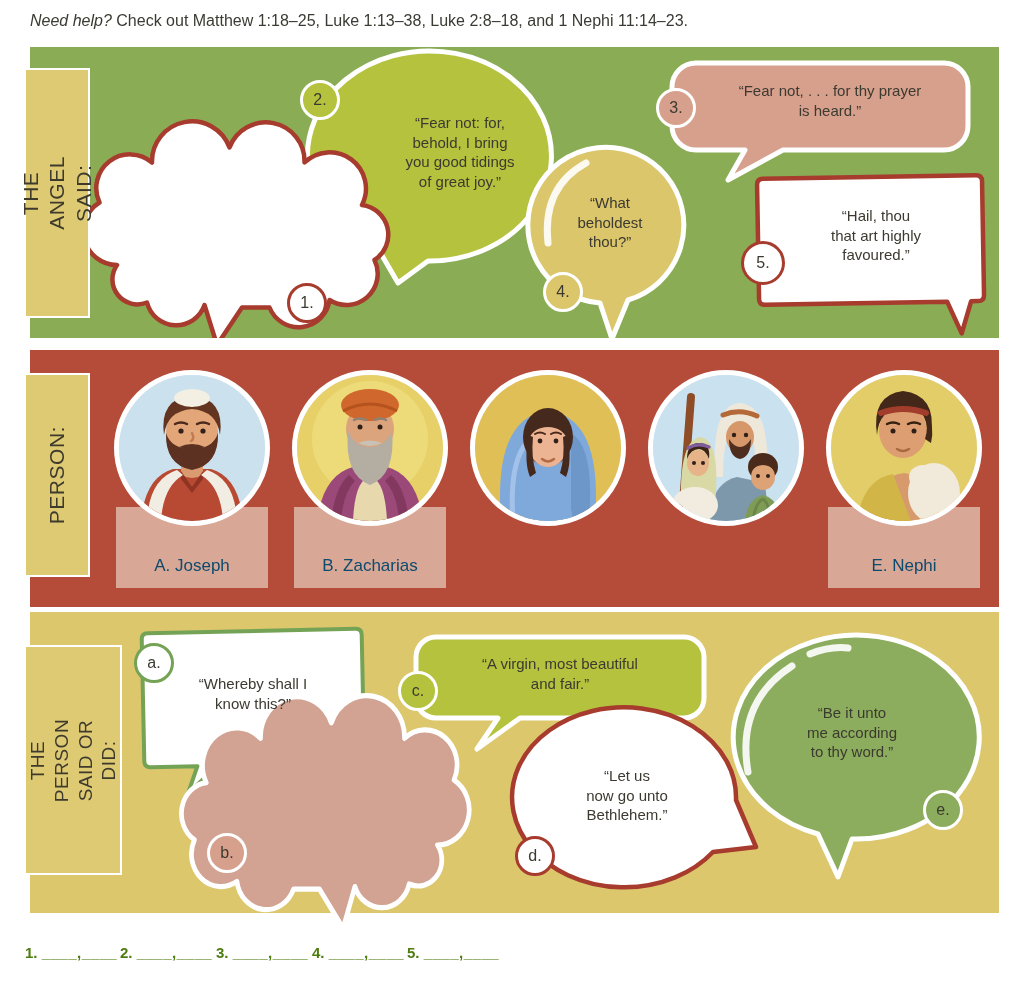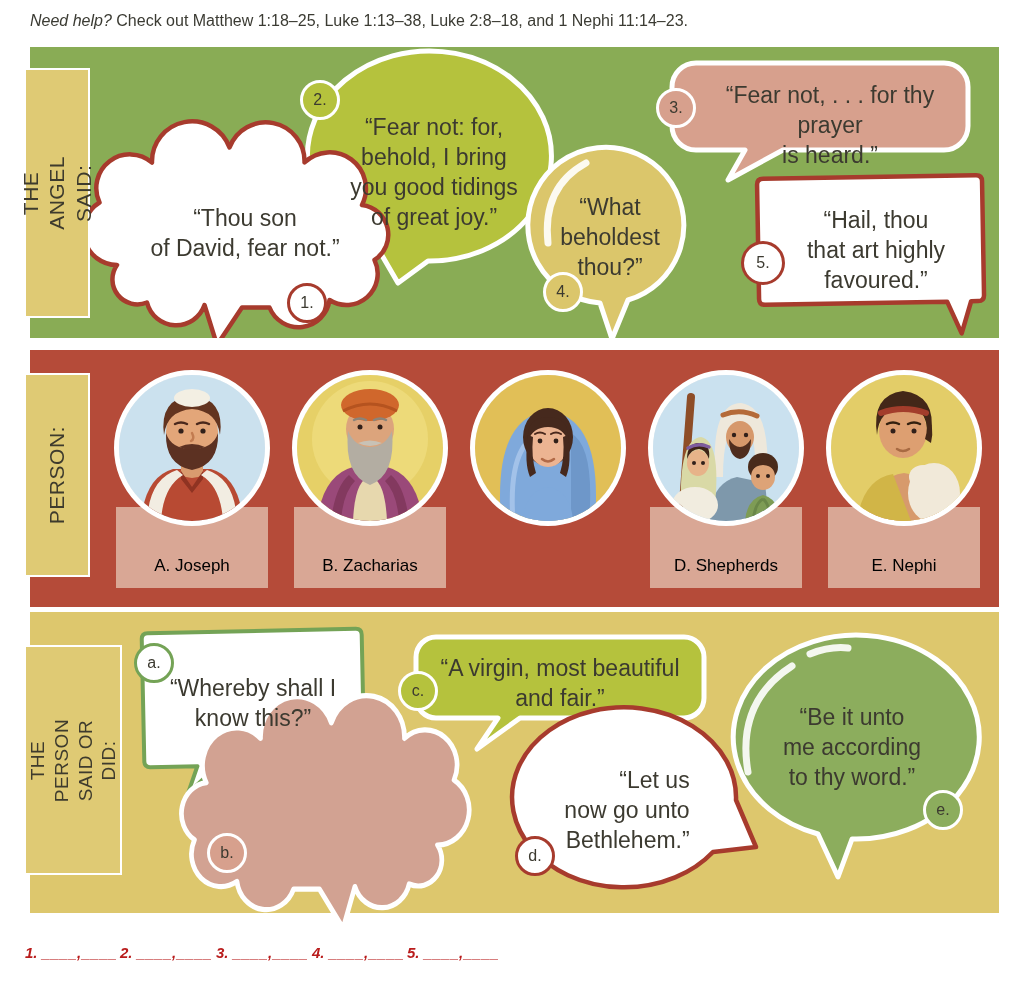--- a/index.html
+++ b/index.html
@@ -31,42 +31,42 @@
   .f-tan{fill:var(--bubble_tan,#DBC66B);}
   .f-sage{fill:var(--bubble_sage,#8CAD5D);}
   .f-cloudsalmon{fill:var(--bubble_cloud_salmon,#D2A292);}
   .s-white{stroke:#fff;stroke-width:5;}
   .s-red{stroke:var(--outline_red,#A73B2D);stroke-width:4.5;fill:#fff;}
   .s-green{stroke:var(--outline_green,#74A356);stroke-width:4;fill:#fff;}
   .hl{fill:none;stroke:#fff;stroke-width:7;stroke-linecap:round;opacity:.9;}
 
   
   .btext{position:absolute;transform:translateX(-50%);text-align:center;white-space:pre-line;
-         font-size:23px;line-height:1.3;color:var(--text_dark,#3C3A30);z-index:4;}
+         font-size:15px;line-height:1.3;color:var(--text_dark,#3C3A30);z-index:4;}
 
   
   .nc{position:absolute;width:40px;height:40px;border-radius:50%;display:flex;align-items:center;
       justify-content:center;font-size:16px;color:var(--text_dark,#3C3A30);z-index:5;
       box-sizing:border-box;background:#fff;}
   .nc-red{border:3px solid var(--outline_red,#A73B2D);}
   .nc-green-b{border:3px solid var(--outline_green,#74A356);}
   .nc-lime{background:var(--bubble_lime,#B5C23D);border:3px solid #fff;}
   .nc-salmon{background:var(--bubble_salmon,#D7A08D);border:3px solid #fff;}
   .nc-tan{background:var(--bubble_tan,#DBC66B);border:3px solid #fff;}
   .nc-sage{background:var(--bubble_sage,#8CAD5D);border:3px solid #fff;}
 
   
   .person-card{position:absolute;top:507px;width:152px;height:81px;background:var(--card_salmon,#D9A795);z-index:2;}
-  .person-card .plabel{position:absolute;bottom:12px;width:100%;text-align:center;font-size:17px;color:#000000;}
+  .person-card .plabel{position:absolute;bottom:12px;width:100%;text-align:center;font-size:17px;color:#0c4a6e;}
   .portrait{position:absolute;top:370px;width:156px;height:156px;border:5px solid #fff;border-radius:50%;
             overflow:hidden;box-sizing:border-box;z-index:3;background:#eee;}
   .portrait svg{display:block;width:146px;height:146px;}
 
   
-  .ans{position:absolute;top:944px;font-size:15px;font-weight:700;color:#b91c1c;font-style:italic;}
+  .ans{position:absolute;top:944px;font-size:15px;font-weight:700;color:#4d7c0f;}
   .ans .blank{font-weight:700;letter-spacing:.5px;}
 </style>
 </head>
 <body>
 
 <div class="page">
 
   <div class="help"><span class="lead">Need help?</span><span> Check out Matthew 1:18–25, Luke 1:13–38, Luke 2:8–18, and 1 Nephi 11:14–23.</span></div>
 
   <div class="panel panel-green"></div>
@@ -84,23 +84,21 @@
 
     <path class="bub f-salmon s-white" d="M 666,16 H 914 A 24 24 0 0 1 938,40 V 79 A 24 24 0 0 1 914,103 H 753 L 698,133 L 715,103 H 666 A 24 24 0 0 1 642,79 V 40 A 24 24 0 0 1 666,16 Z"></path>
 
     <path class="bub s-red" transform="rotate(-1 840 190)" d="M 734,130 H 947 Q 953,130 953,136 V 250 Q 953,256 947,256 H 940 L 930,288 L 916,256 H 734 Q 728,256 728,250 V 136 Q 728,130 734,130 Z"></path>
   </svg>
 
   <div class="side-label" id="label-angel" style="left:24px;top:68px;width:66px;height:250px;">
     <span>THE ANGEL SAID:</span>
   </div>
 
-  <div class="btext" style="left:245px;top:204px;">“Thou son
-of David, fear not.”</div>
-  <div class="btext" style="left:434px;top:113px;">“Fear not: for,
+  <div class="btext" style="left:460px;top:113px;">“Fear not: for,
 behold, I bring
 you good tidings
 of great joy.”</div>
   <div class="btext" style="left:830px;top:81px;">“Fear not, . . . for thy prayer
 is heard.”</div>
   <div class="btext" style="left:610px;top:193px;">“What
 beholdest
 thou?”</div>
   <div class="btext" style="left:876px;top:206px;">“Hail, thou
 that art highly
@@ -126,23 +124,20 @@
 
   <div class="side-label" id="label-person" style="left:24px;top:373px;width:66px;height:204px;">
     <span>PERSON:</span>
   </div>
 
   <div class="person-card" style="left:116px;">
     <div class="plabel">A. Joseph</div>
   </div>
   <div class="person-card" style="left:294px;">
     <div class="plabel">B. Zacharias</div>
-  </div>
-  <div class="person-card" style="left:650px;">
-    <div class="plabel">D. Shepherds</div>
   </div>
   <div class="person-card" style="left:828px;">
     <div class="plabel">E. Nephi</div>
   </div>
 
   <div class="portrait" style="left:114px;">
     <svg viewBox="0 0 146 146">
       <rect width="146" height="146" fill="#CBE1EE"></rect>
       <path d="M22,146 Q26,102 54,94 L92,94 Q120,102 124,146 Z" fill="#B84A33"></path>
       <path d="M62,80 H84 V100 Q73,106 62,100 Z" fill="#D99B6F"></path>
@@ -272,21 +267,21 @@
 
   <div class="side-label" id="label-said" style="left:24px;top:645px;width:98px;height:230px;">
     <span>THE PERSON
 SAID OR DID:</span>
   </div>
 
   <div class="btext" style="left:253px;top:674px;">“Whereby shall I
 know this?”</div>
   <div class="btext" style="left:560px;top:654px;">“A virgin, most beautiful
 and fair.”</div>
-  <div class="btext" style="left:627px;top:766px;text-align:right;">“Let us
+  <div class="btext" style="left:627px;top:766px;">“Let us
 now go unto
 Bethlehem.”</div>
   <div class="btext" style="left:852px;top:703px;">“Be it unto
 me according
 to thy word.”</div>
 
   <div class="nc nc-green-b" style="left:134px;top:643px;">
       <span>a.</span>
     </div>
   <div class="nc nc-salmon" style="left:207px;top:833px;">

